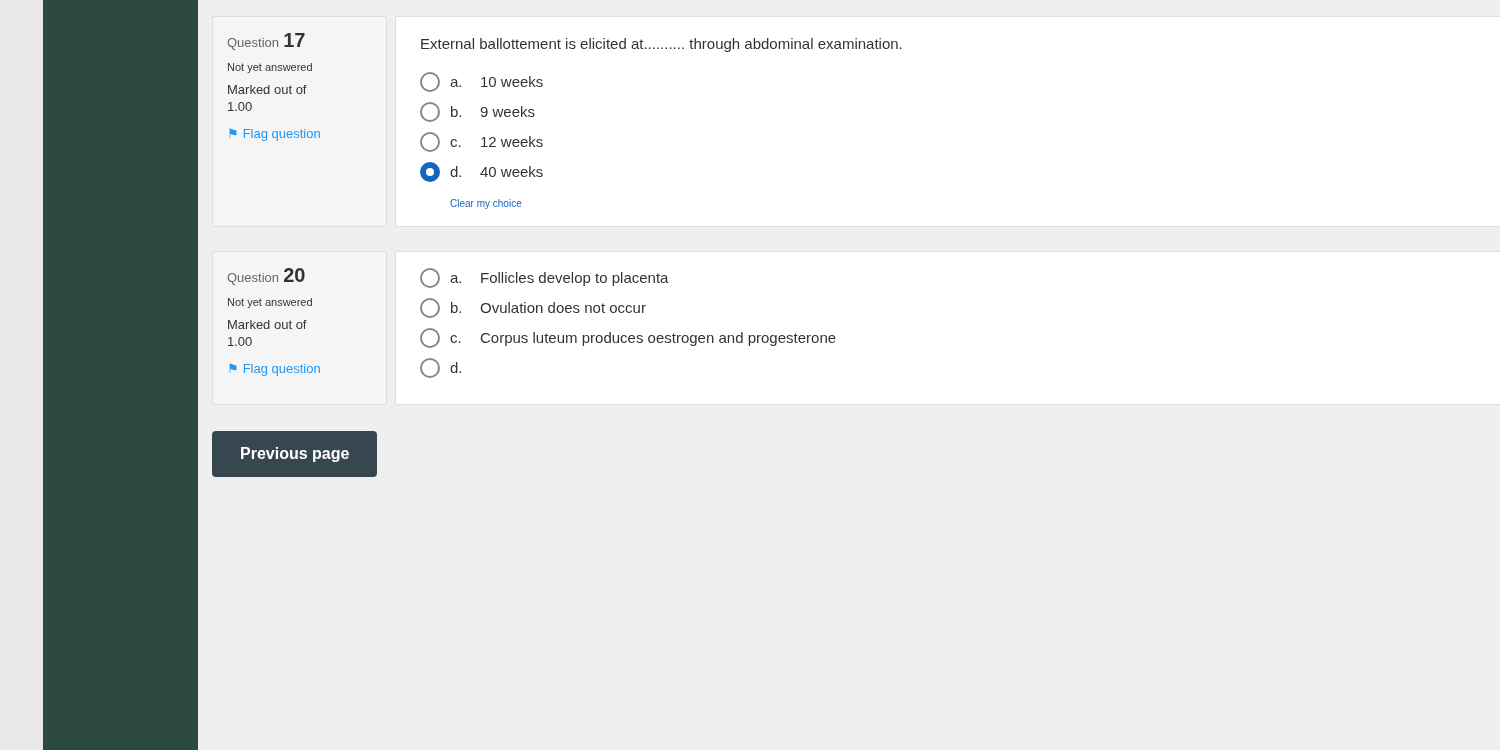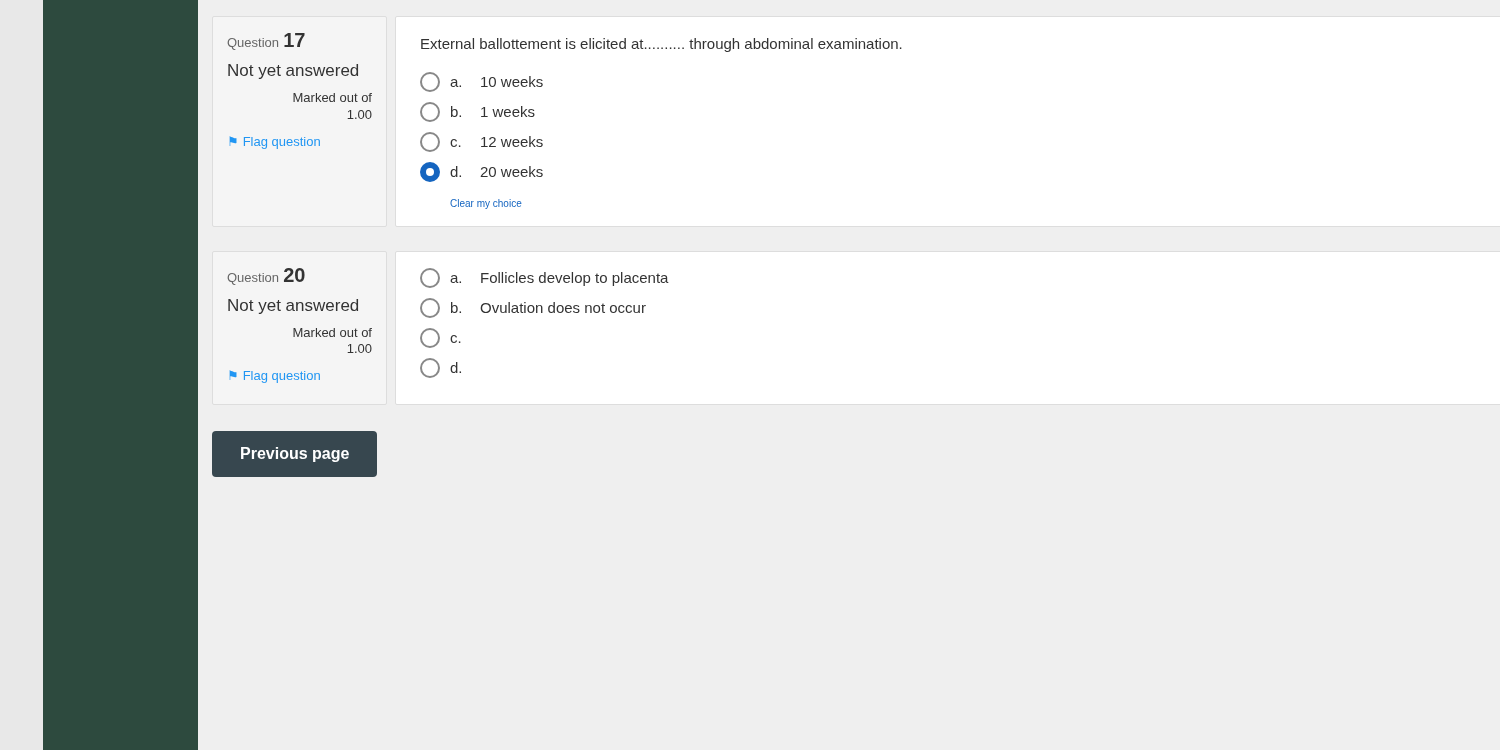--- a/index.html
+++ b/index.html
@@ -44,31 +44,30 @@
       font-size: 13px;
       color: #666;
       font-weight: normal;
     }
     .question-number-bold {
       font-size: 20px;
       font-weight: bold;
       color: #333;
     }
     .not-yet-answered {
-      font-size: 17px;
+      font-size: 11px;
       color: #333;
       margin-top: 8px;
       line-height: 1.3;
     }
     .marked-out {
       font-size: 13px;
       color: #333;
       margin-top: 8px;
       line-height: 1.3;
-      text-align: right;
     }
     .flag-question {
       display: flex;
       align-items: center;
       gap: 4px;
       margin-top: 10px;
       font-size: 13px;
       color: #2196F3;
       cursor: pointer;
     }
@@ -203,35 +202,35 @@
             <label>
               <span class="radio-unselected"></span>
               <span class="option-letter">a.</span>
               <span>10 weeks</span>
             </label>
           </li>
           <li class="option-item">
             <label>
               <span class="radio-unselected"></span>
               <span class="option-letter">b.</span>
-              <span>1 weeks</span>
+              <span>9 weeks</span>
             </label>
           </li>
           <li class="option-item">
             <label>
               <span class="radio-unselected"></span>
               <span class="option-letter">c.</span>
               <span>12 weeks</span>
             </label>
           </li>
           <li class="option-item">
             <label>
               <span class="radio-selected"></span>
               <span class="option-letter">d.</span>
-              <span>20 weeks</span>
+              <span>40 weeks</span>
             </label>
           </li>
         </ul>
         <a class="clear-choice">Clear my choice</a>
       </div>
     </div>
 
     
     <div class="question-block">
       <div class="question-meta">
@@ -263,20 +262,21 @@
             <label>
               <span class="radio-unselected"></span>
               <span class="option-letter">b.</span>
               <span>Ovulation does not occur</span>
             </label>
           </li>
           <li class="option-item">
             <label>
               <span class="radio-unselected"></span>
               <span class="option-letter">c.</span>
+              <span>Corpus luteum produces oestrogen and progesterone</span>
             </label>
           </li>
           <li class="option-item">
             <label>
               <span class="radio-unselected"></span>
               <span class="option-letter">d.</span>
             </label>
           </li>
         </ul>
       </div>

